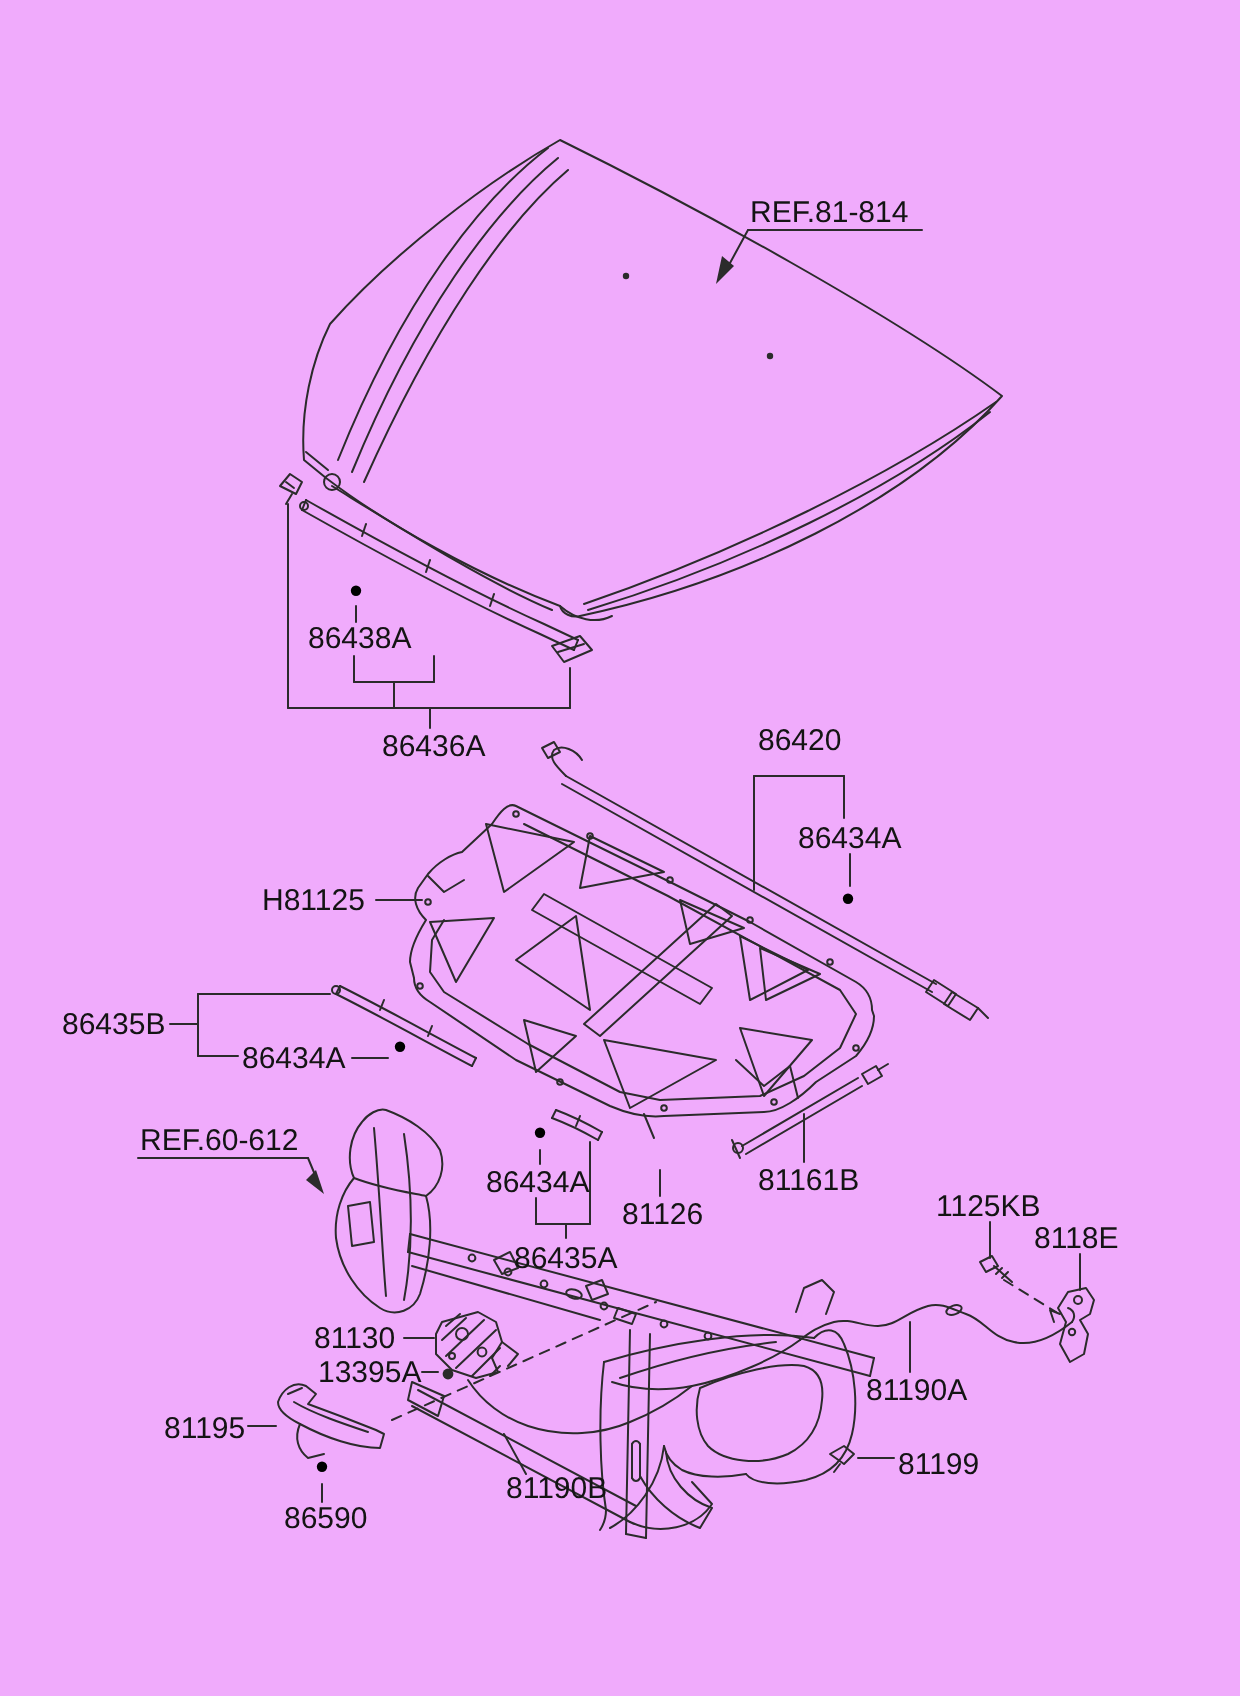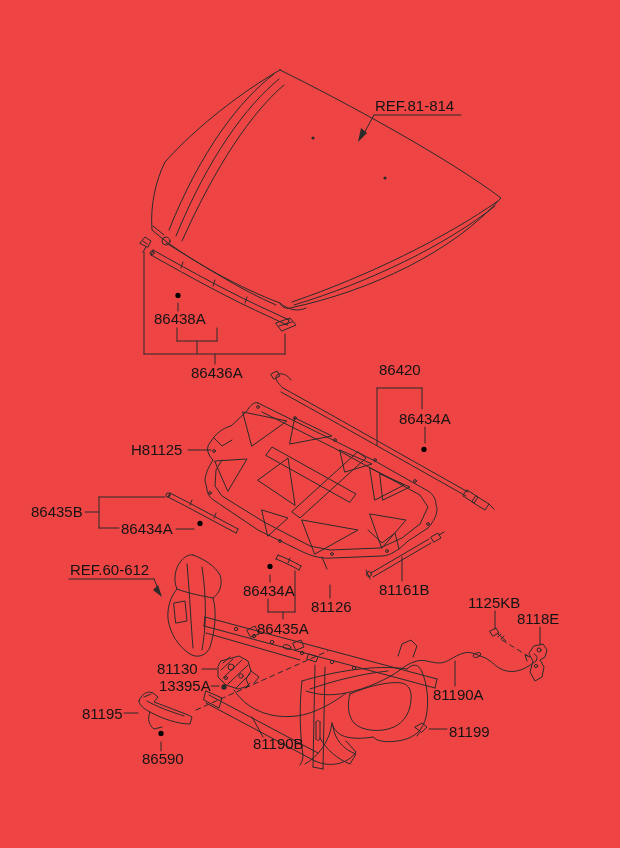--- a/index.html
+++ b/index.html
@@ -1,16 +1,16 @@
 <!DOCTYPE html>
 <html><head>
 <meta charset="utf-8">
 <style>
   html,body{margin:0;padding:0;background:#e8e8e8;}
-  .page{width:620px;height:848px;background:#ef4444;position:relative;margin:0 auto;
+  .page{width:620px;height:848px;background:#f0abfc;position:relative;margin:0 auto;
         font-family:"Liberation Sans",sans-serif;}
   svg{display:block;}
   svg *{vector-effect:non-scaling-stroke;}
   .ln path,.ln line,.ln polyline,.ln circle,.ln ellipse,.ln rect,.ln polygon{
       fill:none;stroke:#2b2b2b;stroke-width:1;stroke-linecap:round;stroke-linejoin:round;}
   .fill{fill:#2b2b2b !important;stroke:none !important;}
   .dash{stroke-dasharray:5 4;}
   text.part{font-family:"Liberation Sans",sans-serif;font-size:15px;fill:#141414;}
 </style>
 </head>

